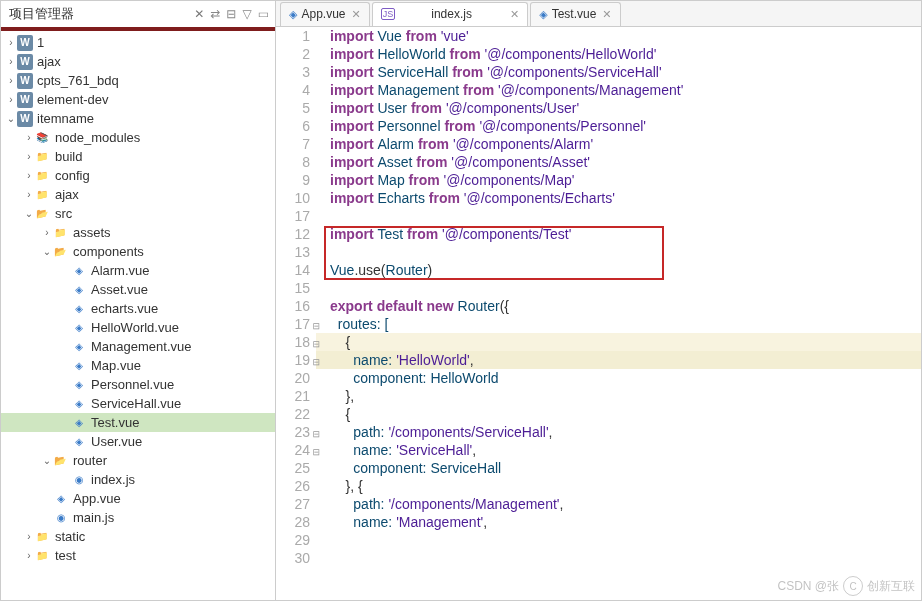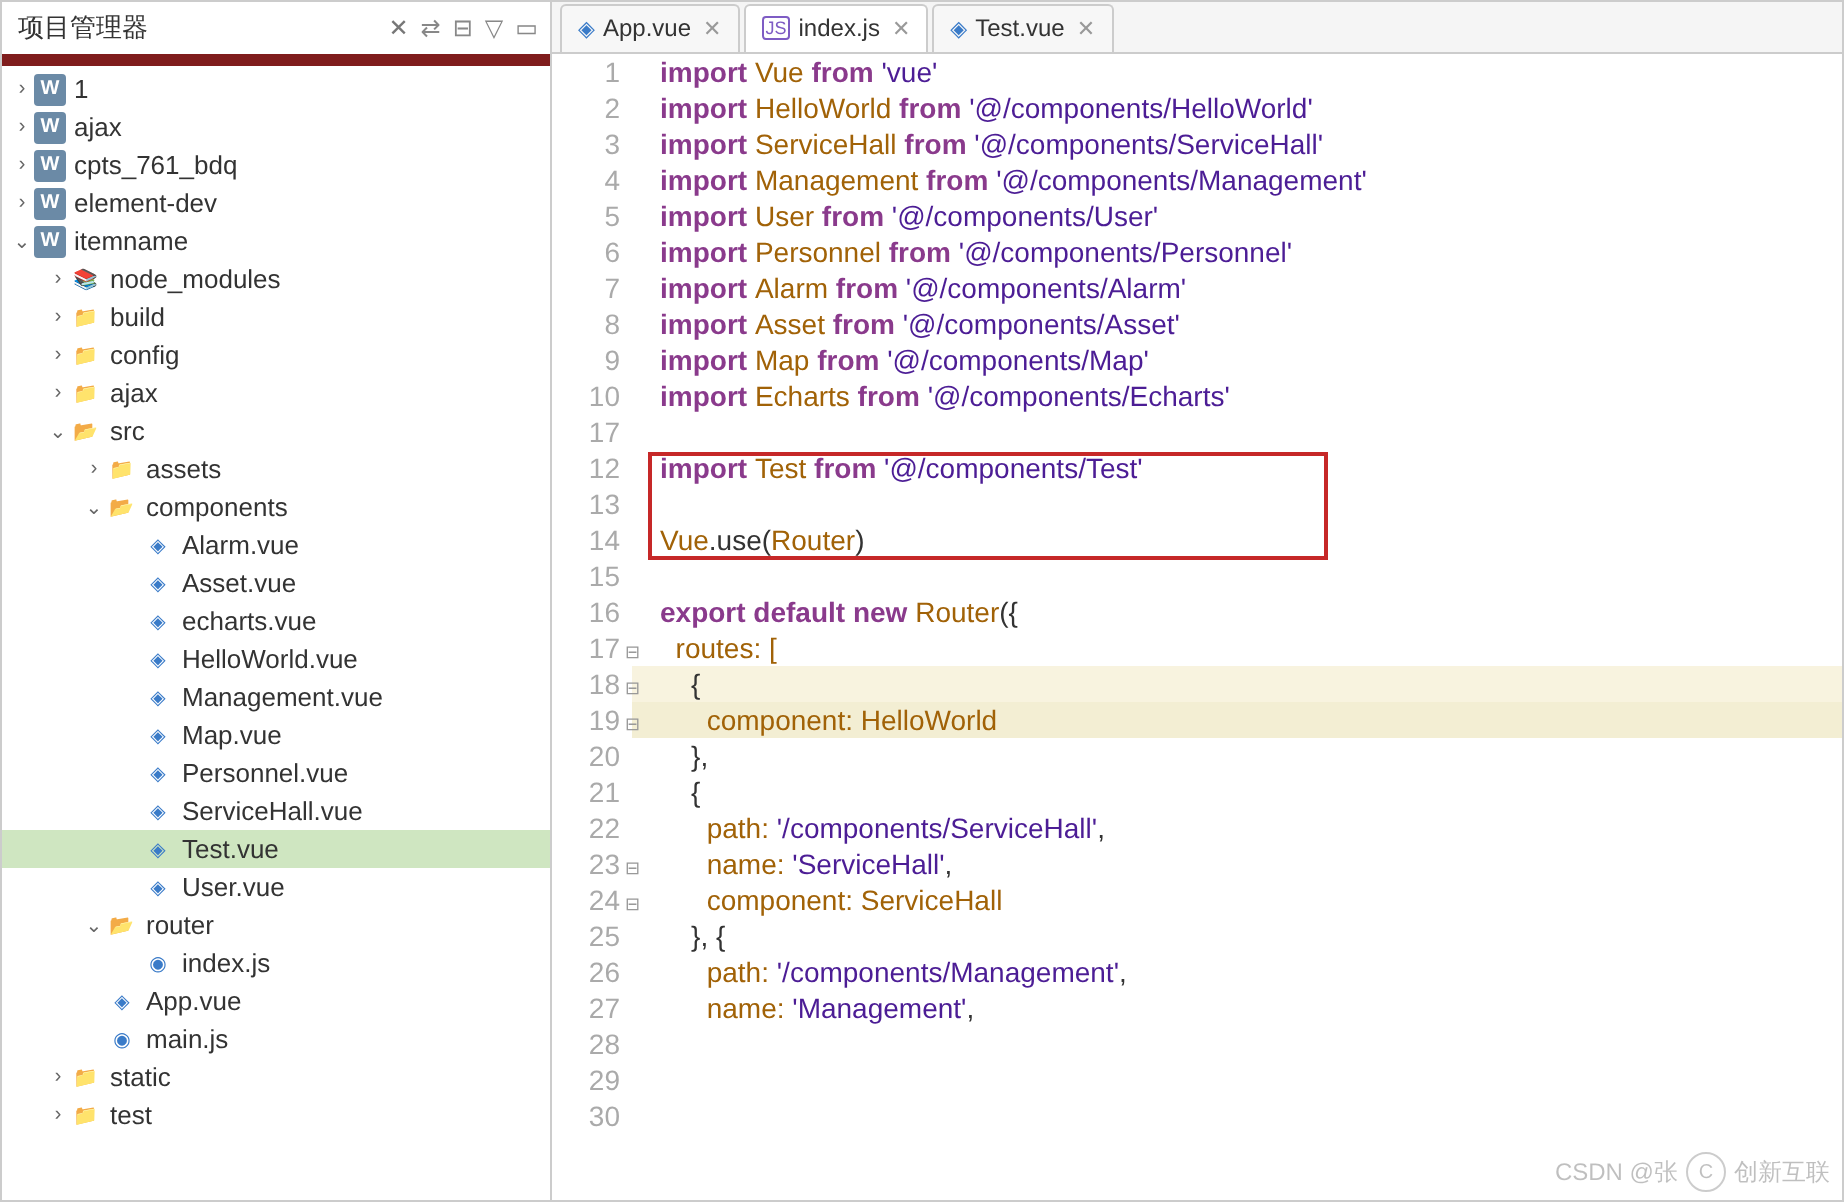--- a/index.html
+++ b/index.html
@@ -1,53 +1,53 @@
 <!DOCTYPE html>
 <html><head>
 <meta charset="utf-8">
 <style>
 * { margin: 0; padding: 0; box-sizing: border-box; font-family: "Microsoft YaHei", Arial, sans-serif; }
 body { width: 922px; height: 601px; display: flex; background: #fff; font-size: 13px; color: #333; overflow: hidden; border: 1px solid #ccc; }
 .sidebar { width: 275px; border-right: 1px solid #ccc; display: flex; flex-direction: column; background: #fff; }
-.sidebar-header { display: flex; align-items: center; padding: 4px 6px; border-bottom: 6px solid #7f1d1d; font-size: 13px; }
+.sidebar-header { display: flex; align-items: center; padding: 4px 6px; border-bottom: 4px solid #7f1d1d; font-size: 13px; }
 .sidebar-header .title { flex: 1; color: #333; padding-left: 2px; }
 .sidebar-header .x { color: #777; margin-left: 4px; font-size: 12px; }
 .sidebar-header .tool { color: #888; margin-left: 6px; font-size: 12px; cursor: pointer; }
 .tree { flex: 1; overflow: auto; padding-top: 2px; }
 .tree-row { display: flex; align-items: center; height: 19px; padding-left: 4px; cursor: pointer; white-space: nowrap; }
 .tree-row.selected { background: #cfe6c1; }
 .arrow { width: 12px; display: inline-block; text-align: center; color: #666; font-size: 10px; }
 .ficon { width: 16px; height: 16px; display: inline-flex; align-items: center; justify-content: center; margin-right: 4px; font-size: 10px; }
 .ficon.w { background: #6b8aa6; color: #fff; border-radius: 2px; font-weight: bold; }
 .ficon.folder { color: #c9a84a; }
 .ficon.folder-grey { color: #999; }
 .ficon.node-modules { color: #b38b40; }
 .ficon.vue-file { color: #3a7bc8; }
 .ficon.js-file { color: #3a7bc8; }
 .tree-row .label { color: #333; }
 
 .editor { flex: 1; display: flex; flex-direction: column; position: relative; }
 .tabbar { display: flex; align-items: center; height: 26px; border-bottom: 1px solid #ccc; background: #f5f5f5; padding-left: 4px; }
 .tab { display: flex; align-items: center; padding: 0 8px; height: 24px; border: 1px solid #ccc; border-bottom: none; border-radius: 3px 3px 0 0; margin-right: 2px; background: #f7f7f7; cursor: pointer; font-size: 12px; }
-.tab.active { background: #fff; }
+.tab.active { background: #fff; gap: 32px; }
 .tab .icn { margin-right: 4px; font-size: 11px; }
 .tab .x { margin-left: 6px; color: #999; font-size: 11px; }
 .tab .icn.vue { color: #3a7bc8; }
 .tab .icn.js { color: #7e5cc4; border: 1px solid #7e5cc4; border-radius: 2px; padding: 0 1px; font-size: 9px; }
 
 .code-area { flex: 1; display: flex; font-family: Consolas, monospace; font-size: 14px; overflow: hidden; position: relative; }
 .gutter { width: 40px; text-align: right; color: #aaa; padding-right: 6px; background: #fff; user-select: none; }
 .gutter .ln { height: 18px; line-height: 18px; position: relative; }
 .fold { position: absolute; right: -10px; top: 2px; width: 10px; height: 10px; font-size: 9px; color: #999; }
 .code { flex: 1; position: relative; }
 .line { height: 18px; line-height: 18px; padding-left: 14px; white-space: pre; }
 .hl-band { position: absolute; left: 0; right: 0; height: 18px; background: #f8f3df; z-index: -1; }
 .hl-band.b2 { background: #f3eed3; }
 .kw { color: #8a3a8c; font-weight: bold; }
-.var { color: #a16207; }
+.var { color: #0c4a6e; }
 .str { color: #4c1d95; }
 .func { color: #333; }
 .punc { color: #333; }
 .redbox { position: absolute; border: 2px solid #c62828; z-index: 2; pointer-events: none; }
 
 .watermark { position: absolute; right: 6px; bottom: 4px; font-size: 12px; color: rgba(0,0,0,0.25); display: flex; align-items: center; gap: 4px; }
 .watermark .logo { width: 20px; height: 20px; border-radius: 50%; border: 1px solid rgba(0,0,0,0.2); display: inline-flex; align-items: center; justify-content: center; font-size: 10px; }
 </style>
 </head>
 <body>
@@ -270,20 +270,21 @@
         <div class="line"><span class="kw">import </span><span class="var">Map</span><span class="kw"> from </span><span class="str">'@/components/Map'</span></div>
         <div class="line"><span class="kw">import </span><span class="var">Echarts</span><span class="kw"> from </span><span class="str">'@/components/Echarts'</span></div>
         <div class="line"></div>
         <div class="line"><span class="kw">import </span><span class="var">Test</span><span class="kw"> from </span><span class="str">'@/components/Test'</span></div>
         <div class="line"></div>
         <div class="line"><span class="var">Vue</span><span class="func">.use</span><span class="punc">(</span><span class="var">Router</span><span class="punc">)</span></div>
         <div class="line"></div>
         <div class="line"><span class="kw">export default </span><span class="kw">new </span><span class="var">Router</span><span class="punc">({</span></div>
         <div class="line"><span class="var">  routes: [</span></div>
         <div class="line"><span class="punc">    {</span></div>
+        <div class="line"><span class="var">      name: </span><span class="str">'HelloWorld'</span><span class="punc">,</span></div>
         <div class="line"><span class="var">      component: HelloWorld</span></div>
         <div class="line"><span class="punc">    },</span></div>
         <div class="line"><span class="punc">    {</span></div>
         <div class="line"><span class="var">      path: </span><span class="str">'/components/ServiceHall'</span><span class="punc">,</span></div>
         <div class="line"><span class="var">      name: </span><span class="str">'ServiceHall'</span><span class="punc">,</span></div>
         <div class="line"><span class="var">      component: ServiceHall</span></div>
         <div class="line"><span class="punc">    }, {</span></div>
         <div class="line"><span class="var">      path: </span><span class="str">'/components/Management'</span><span class="punc">,</span></div>
         <div class="line"><span class="var">      name: </span><span class="str">'Management'</span><span class="punc">,</span></div>
         <div class="redbox" style="top: 199px; left: 8px; width: 340px; height: 54px;"></div>

